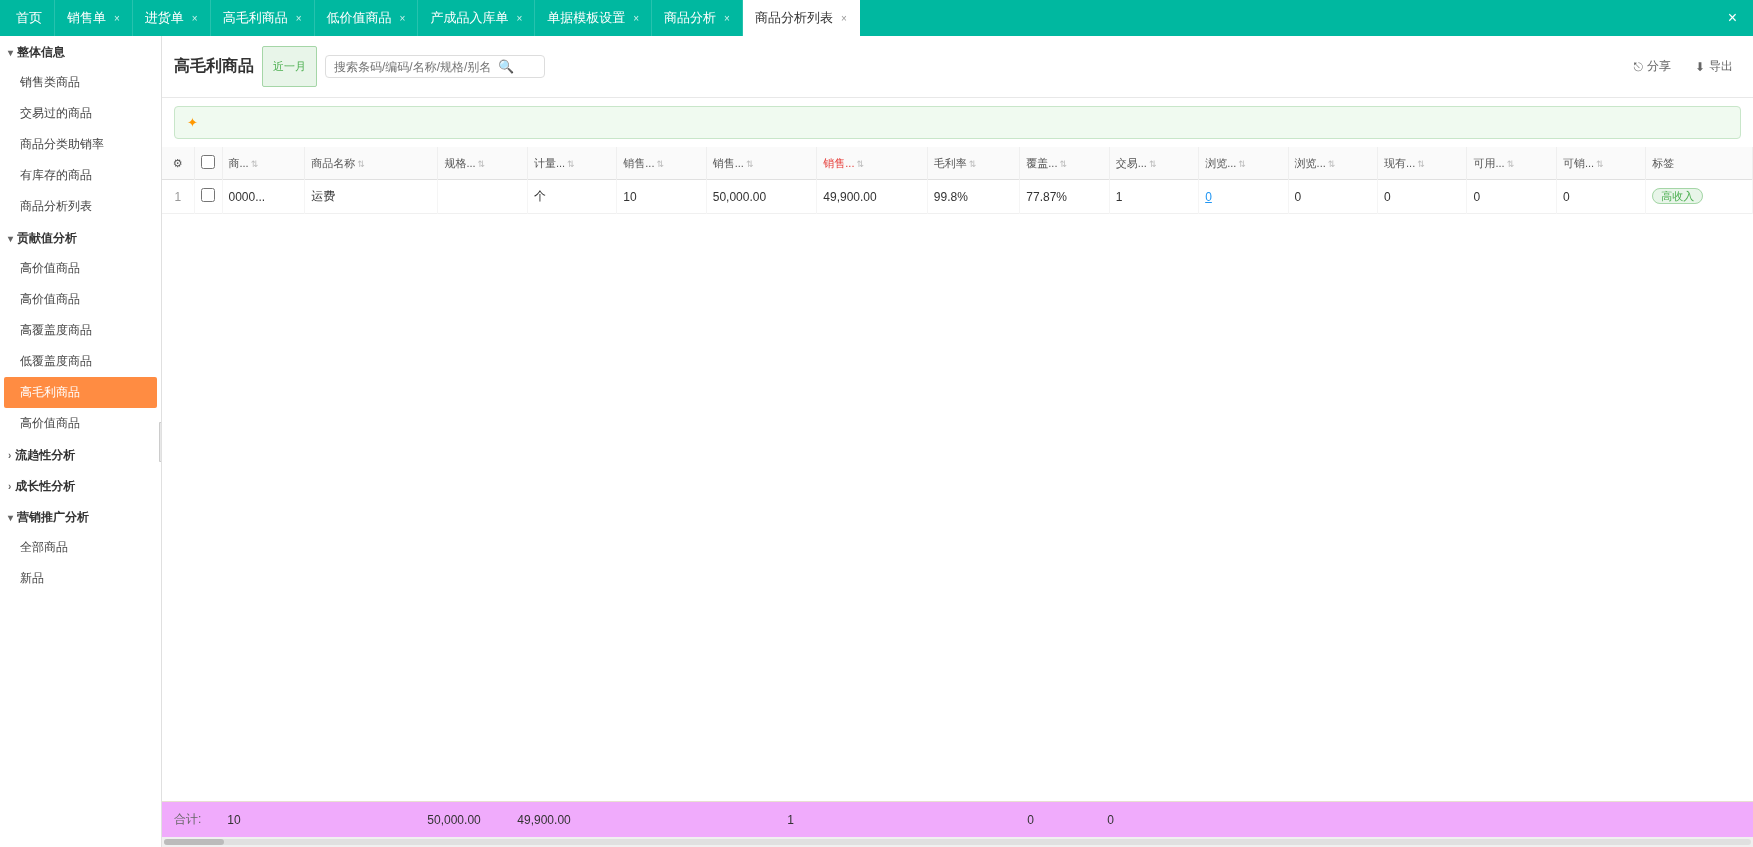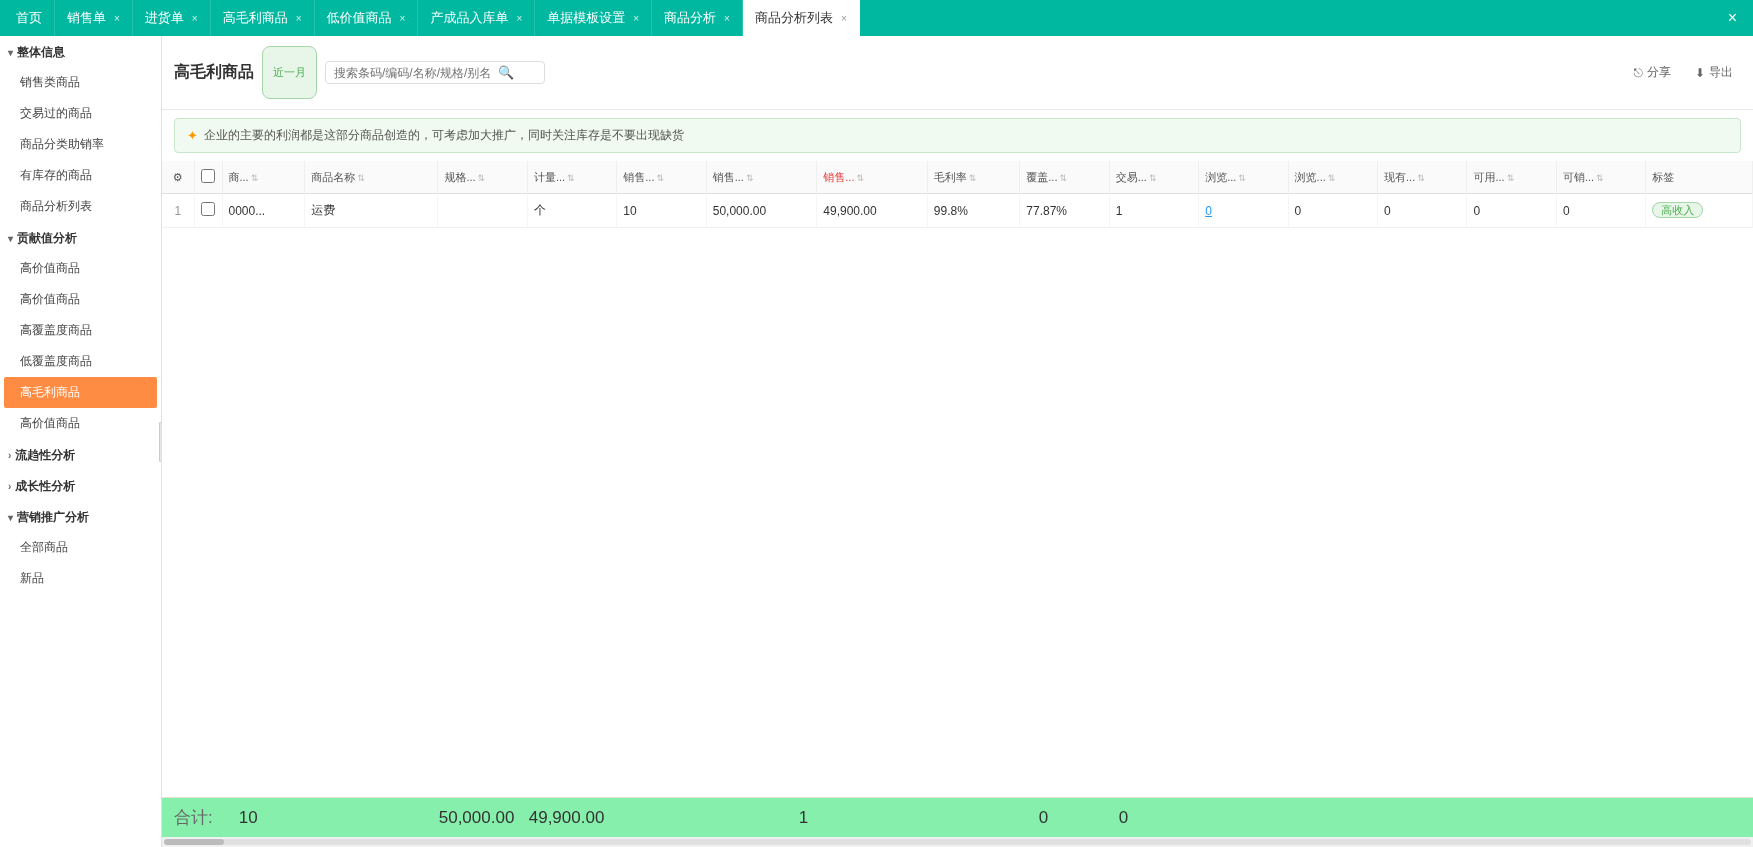--- a/index.html
+++ b/index.html
@@ -109,22 +109,22 @@
     }
     .content-title {
       font-size: 16px;
       font-weight: bold;
       color: #333;
     }
     .period-btn {
       background: #e8f5e9;
       color: #4caf50;
       border: 1px solid #a5d6a7;
-      border-radius: 8px;
-      padding: 18px 10px;
+      border-radius: 2px;
+      padding: 12px 10px;
       font-size: 11px;
       cursor: pointer;
     }
     .search-box {
       display: flex;
       align-items: center;
       border: 1px solid #ddd;
       border-radius: 4px;
       padding: 3px 8px;
       gap: 4px;
@@ -212,24 +212,24 @@
       padding: 1px 8px;
       font-size: 11px;
       white-space: nowrap;
     }
     .link-cell { color: #2196f3; text-decoration: underline; cursor: pointer; }
 
     
     .footer-total {
       display: flex;
       align-items: center;
-      background: #86efac;
+      background: #f0abfc;
       border-top: 1px solid #e8e0d0;
       padding: 8px 12px;
-      font-size: 17px;
+      font-size: 12px;
       color: #333;
       flex-shrink: 0;
       min-height: 36px;
     }
     .footer-label { color: #666; margin-right: 20px; }
     .footer-values {
       display: flex;
       gap: 0;
       flex: 1;
     }
@@ -393,21 +393,20 @@
         <span>分享</span>
       </div>
       <div class="action-btn">
         <span>⬇</span>
         <span>导出</span>
       </div>
     </div>
 
     <div class="info-banner">
       <span class="info-icon">✦</span>
-      <span>企业的主要的利润都是这部分商品创造的，可考虑加大推广，同时关注库存是不要出现缺货</span>
     </div>
 
     <div class="table-container">
       <table>
         <thead>
           <tr>
             <th style="width:32px;text-align:center;">⚙</th>
             <th style="width:28px;text-align:center;"><input type="checkbox" class="cb" style=""></th>
             <th><span>商...</span><span class="sort-icon">⇅</span></th>
             <th style="min-width:80px;"><span>商品名称</span><span class="sort-icon">⇅</span></th>

